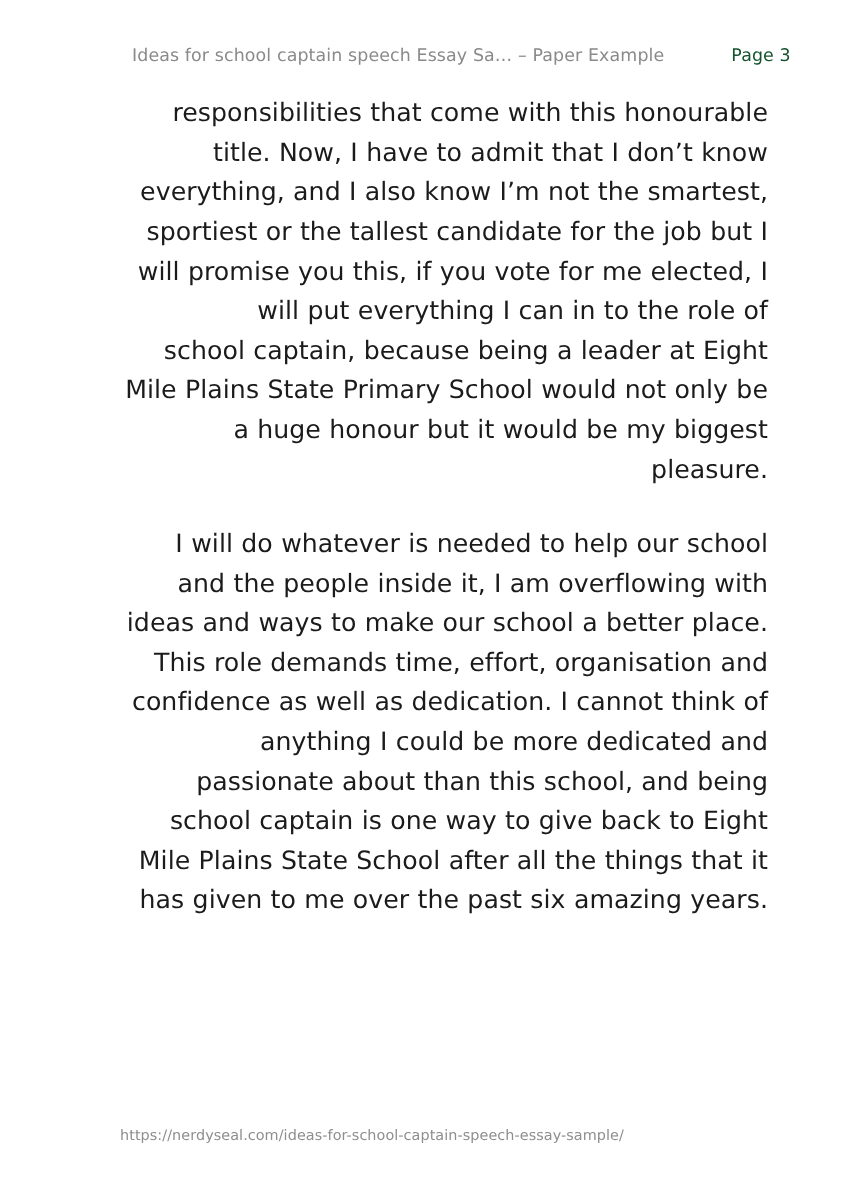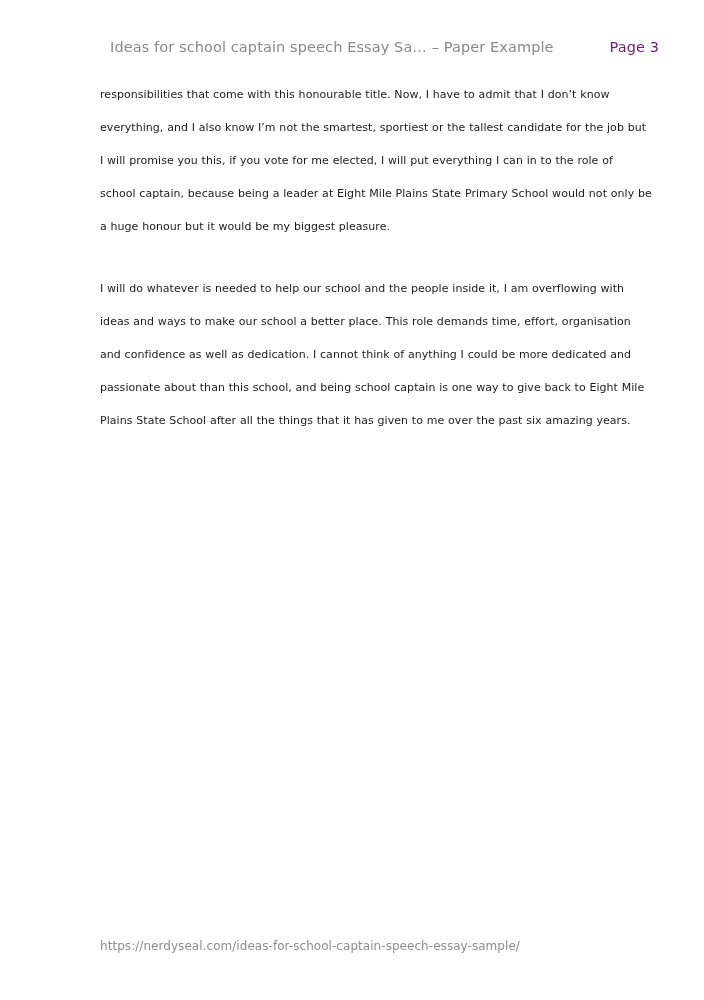--- a/index.html
+++ b/index.html
@@ -37,36 +37,36 @@
     letter-spacing: 0.1px;
     white-space: nowrap;
   }
   .page-header .doc-title {
     overflow: hidden;
     text-overflow: ellipsis;
   }
   .page-header .page-number {
     flex: none;
     padding-left: 24px;
-    color: #701a75;
+    color: #14532d;
   }
 
   
   .content {
     position: absolute;
     top: 78px;
     left: 100px;
     width: 556px;
   }
   .content p {
-    margin: 0 4px 29px 0;
-    font-size: 11px;
+    margin: 0 16px 29px 0;
+    font-size: 21px;
     line-height: 33px;
     color: #1b1b1b;
-    text-align: left;
+    text-align: right;
     letter-spacing: 0.05px;
     word-spacing: 0.2px;
   }
   .content p:last-child {
     margin-bottom: 0;
   }
 
   
   .page-footer {
     position: absolute;

